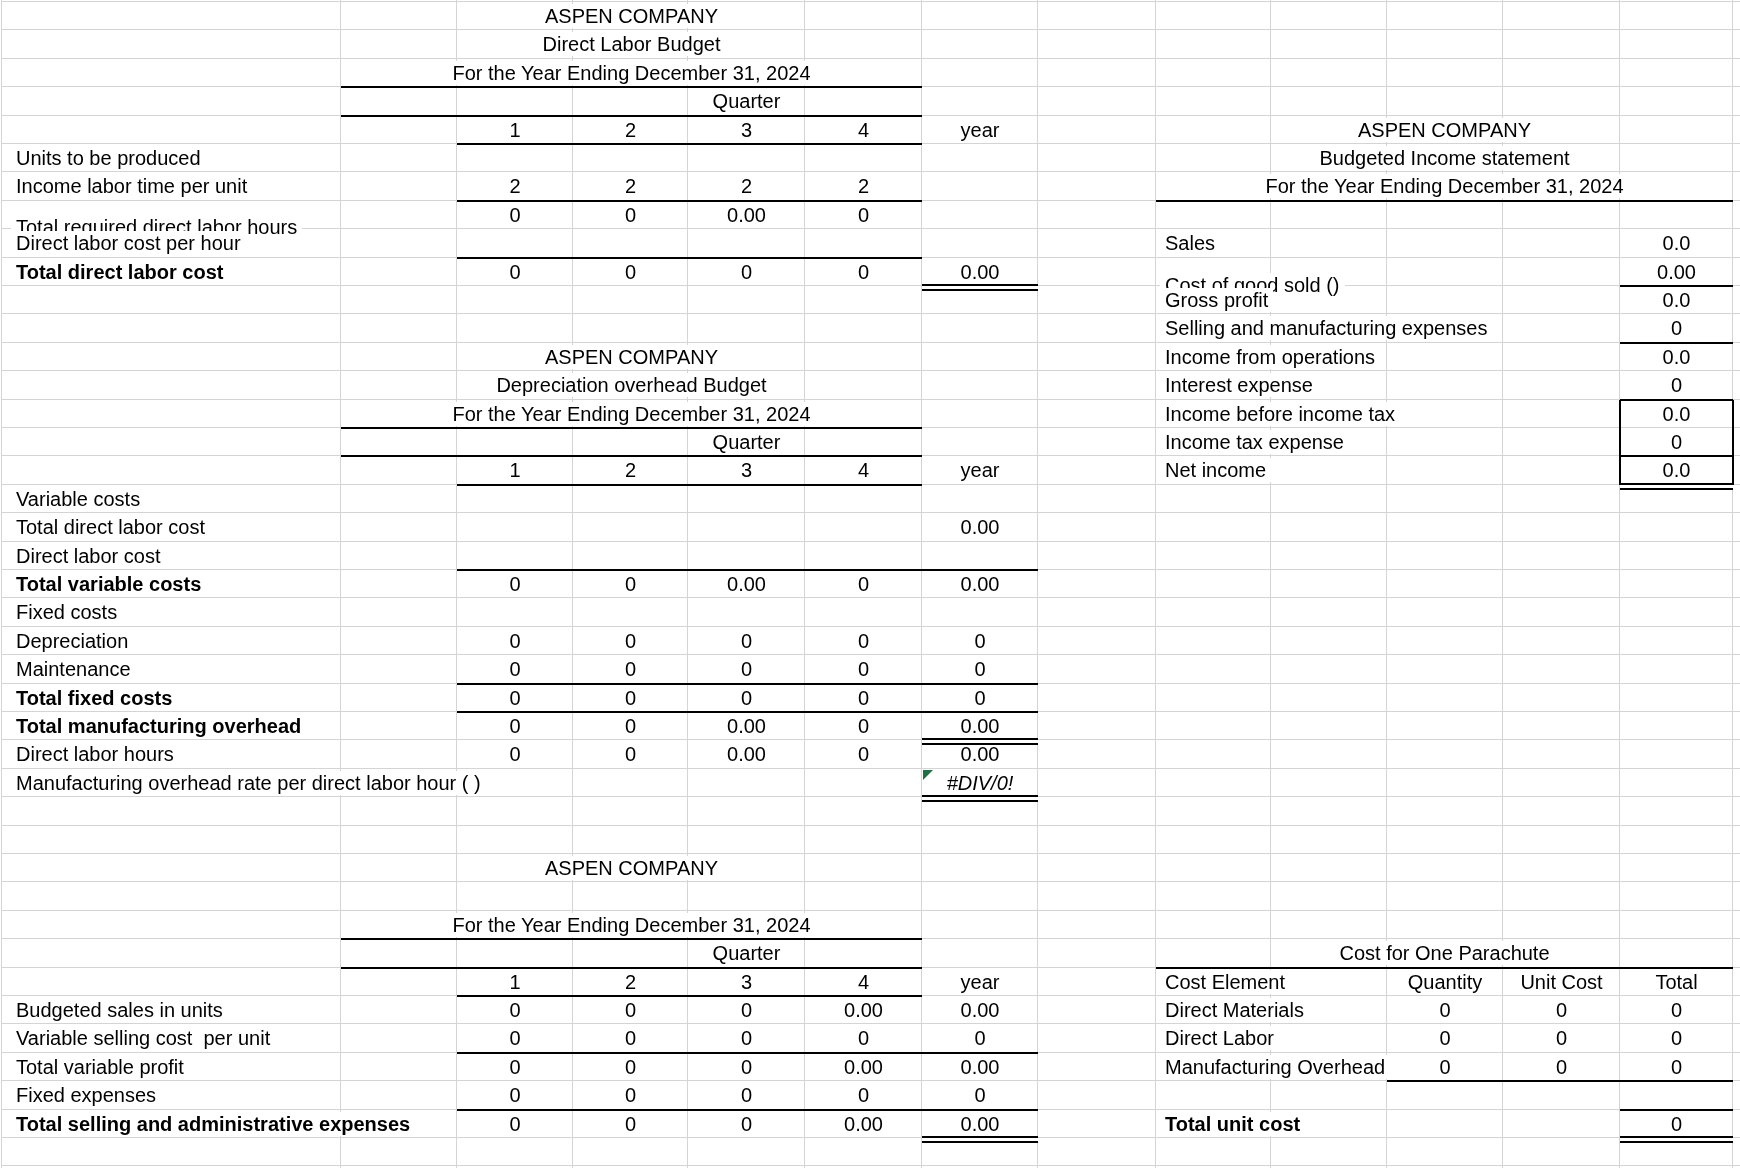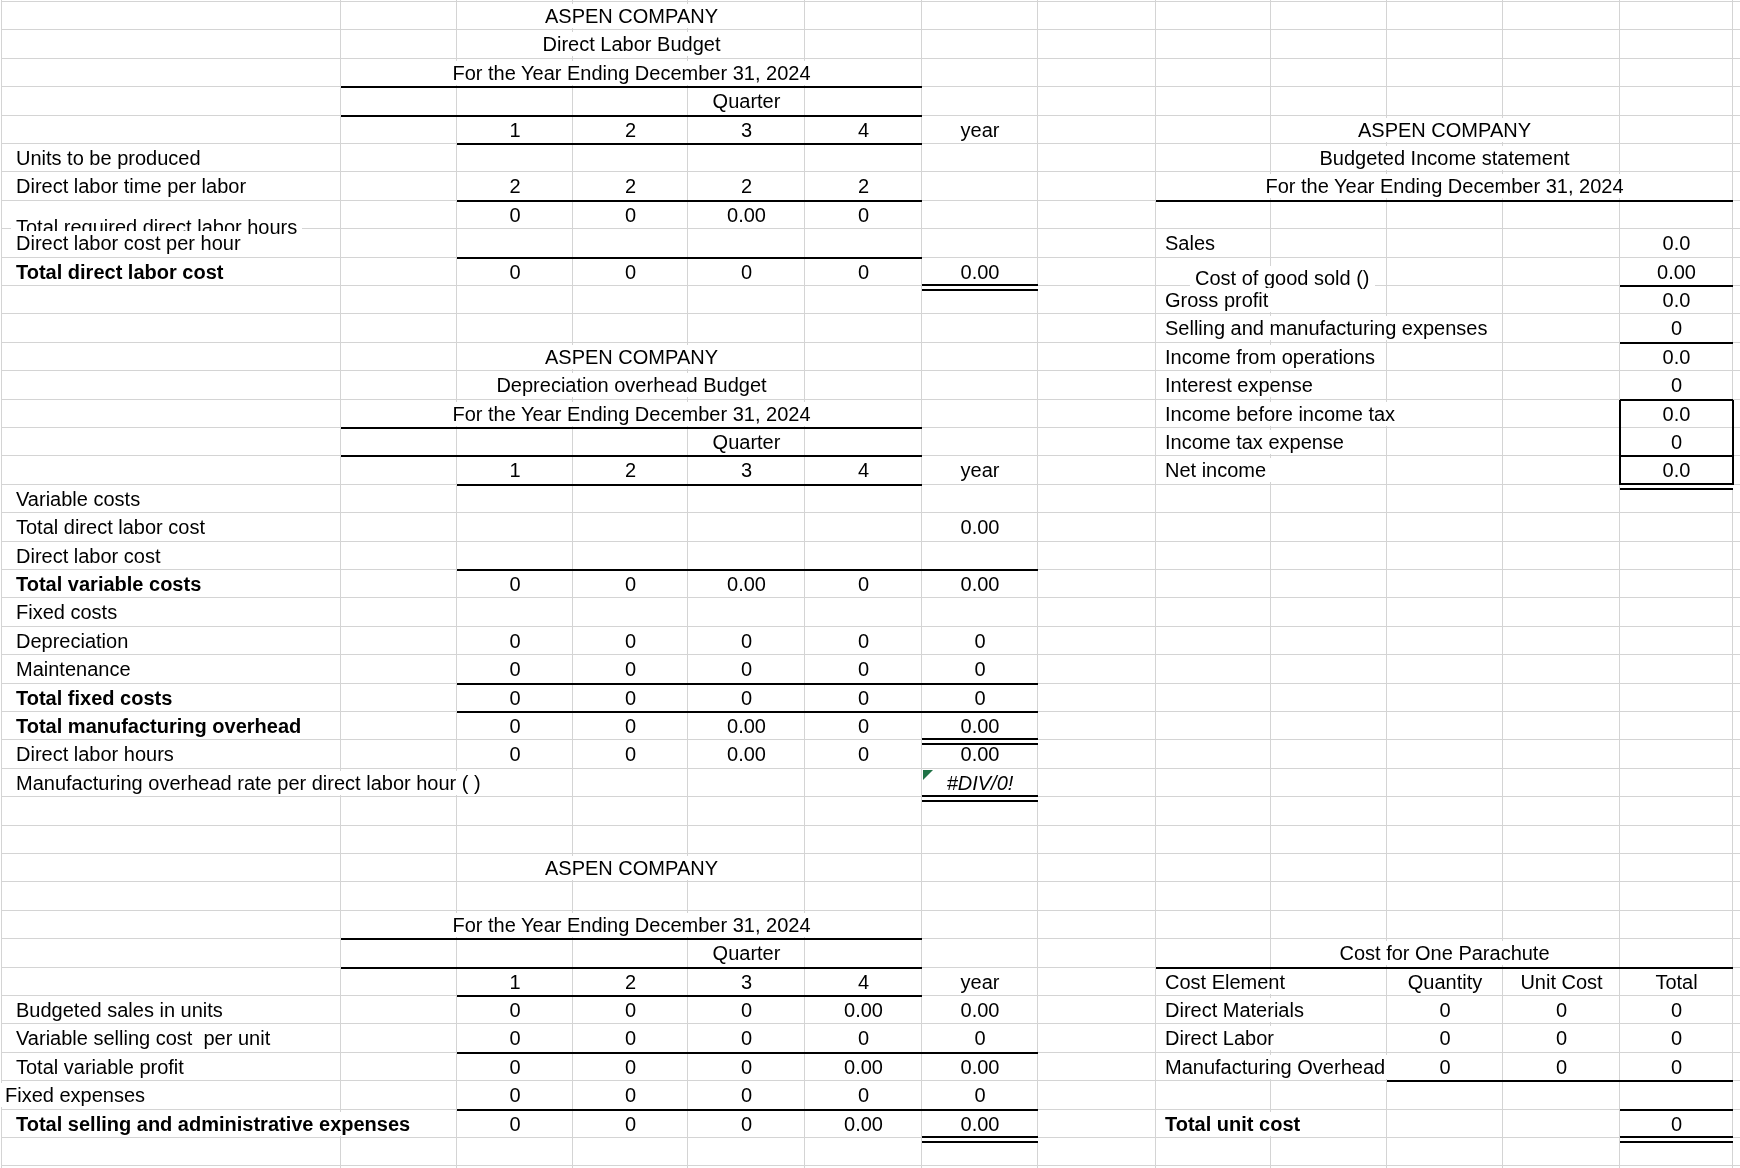--- a/index.html
+++ b/index.html
@@ -91,21 +91,21 @@
     <div class="cell center" style="left: 631.5px; top: 4px;">ASPEN COMPANY</div>
     <div class="cell center" style="left: 631.5px; top: 32.4px;">Direct Labor Budget</div>
     <div class="cell center" style="left: 631.5px; top: 60.8px;">For the Year Ending December 31, 2024</div>
     <div class="cell center" style="left: 746.5px; top: 89.2px;">Quarter</div>
     <div class="cell center" style="left: 515px; top: 117.6px;">1</div>
     <div class="cell center" style="left: 630.5px; top: 117.6px;">2</div>
     <div class="cell center" style="left: 746.5px; top: 117.6px;">3</div>
     <div class="cell center" style="left: 863.5px; top: 117.6px;">4</div>
     <div class="cell center" style="left: 980px; top: 117.6px;">year</div>
     <div class="cell" style="left: 11px; top: 146px;">Units to be produced</div>
-    <div class="cell" style="left: 11px; top: 174.4px;">Direct labor time per labor</div>
+    <div class="cell" style="left: 11px; top: 174.4px;">Income labor time per unit</div>
     <div class="cell center" style="left: 515px; top: 174.4px;">2</div>
     <div class="cell center" style="left: 630.5px; top: 174.4px;">2</div>
     <div class="cell center" style="left: 746.5px; top: 174.4px;">2</div>
     <div class="cell center" style="left: 863.5px; top: 174.4px;">2</div>
     <div class="cell" style="left: 11px; top: 202.8px; margin-top: 12px;">Total required direct labor hours</div>
     <div class="cell center" style="left: 515px; top: 202.8px;">0</div>
     <div class="cell center" style="left: 630.5px; top: 202.8px;">0</div>
     <div class="cell center" style="left: 746.5px; top: 202.8px;">0.00</div>
     <div class="cell center" style="left: 863.5px; top: 202.8px;">0</div>
     <div class="cell" style="left: 11px; top: 231.2px;">Direct labor cost per hour</div>
@@ -186,38 +186,38 @@
     <div class="cell center" style="left: 630.5px; top: 1026.4px;">0</div>
     <div class="cell center" style="left: 746.5px; top: 1026.4px;">0</div>
     <div class="cell center" style="left: 863.5px; top: 1026.4px;">0</div>
     <div class="cell center" style="left: 980px; top: 1026.4px;">0</div>
     <div class="cell" style="left: 11px; top: 1054.8px;">Total variable profit</div>
     <div class="cell center" style="left: 515px; top: 1054.8px;">0</div>
     <div class="cell center" style="left: 630.5px; top: 1054.8px;">0</div>
     <div class="cell center" style="left: 746.5px; top: 1054.8px;">0</div>
     <div class="cell center" style="left: 863.5px; top: 1054.8px;">0.00</div>
     <div class="cell center" style="left: 980px; top: 1054.8px;">0.00</div>
-    <div class="cell" style="left: 0; top: 1083.2px; text-align: center;">Fixed expenses</div>
+    <div class="cell" style="left: 11px; top: 1083.2px; text-align: center;">Fixed expenses</div>
     <div class="cell center" style="left: 515px; top: 1083.2px;">0</div>
     <div class="cell center" style="left: 630.5px; top: 1083.2px;">0</div>
     <div class="cell center" style="left: 746.5px; top: 1083.2px;">0</div>
     <div class="cell center" style="left: 863.5px; top: 1083.2px;">0</div>
     <div class="cell center" style="left: 980px; top: 1083.2px;">0</div>
     <div class="cell bold" style="left: 11px; top: 1111.6px;">Total selling and administrative expenses</div>
     <div class="cell center" style="left: 515px; top: 1111.6px;">0</div>
     <div class="cell center" style="left: 630.5px; top: 1111.6px;">0</div>
     <div class="cell center" style="left: 746.5px; top: 1111.6px;">0</div>
     <div class="cell center" style="left: 863.5px; top: 1111.6px;">0.00</div>
     <div class="cell center" style="left: 980px; top: 1111.6px;">0.00</div>
     <div class="cell center" style="left: 1444.5px; top: 117.6px;">ASPEN COMPANY</div>
     <div class="cell center" style="left: 1444.5px; top: 146px;">Budgeted Income statement</div>
     <div class="cell center" style="left: 1444.5px; top: 174.4px;">For the Year Ending December 31, 2024</div>
     <div class="cell" style="left: 1160px; top: 231.2px;">Sales</div>
     <div class="cell center" style="left: 1676.5px; top: 231.2px;">0.0</div>
-    <div class="cell" style="left: 1160px; top: 266px; margin-left: 30px;">Cost of good sold ()</div>
+    <div class="cell" style="left: 1160px; top: 273px;">Cost of good sold ()</div>
     <div class="cell center" style="left: 1676.5px; top: 259.6px;">0.00</div>
     <div class="cell" style="left: 1160px; top: 288px;">Gross profit</div>
     <div class="cell center" style="left: 1676.5px; top: 288px;">0.0</div>
     <div class="cell" style="left: 1160px; top: 316.4px;">Selling and manufacturing expenses</div>
     <div class="cell center" style="left: 1676.5px; top: 316.4px;">0</div>
     <div class="cell" style="left: 1160px; top: 344.8px;">Income from operations</div>
     <div class="cell center" style="left: 1676.5px; top: 344.8px;">0.0</div>
     <div class="cell" style="left: 1160px; top: 373.2px;">Interest expense</div>
     <div class="cell center" style="left: 1676.5px; top: 373.2px;">0</div>
     <div class="cell" style="left: 1160px; top: 401.6px;">Income before income tax</div>

